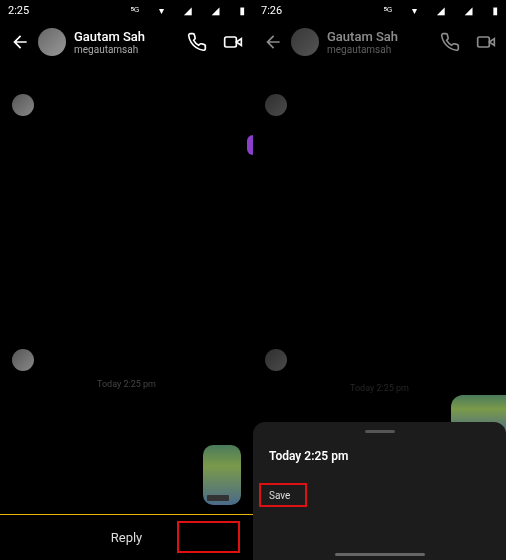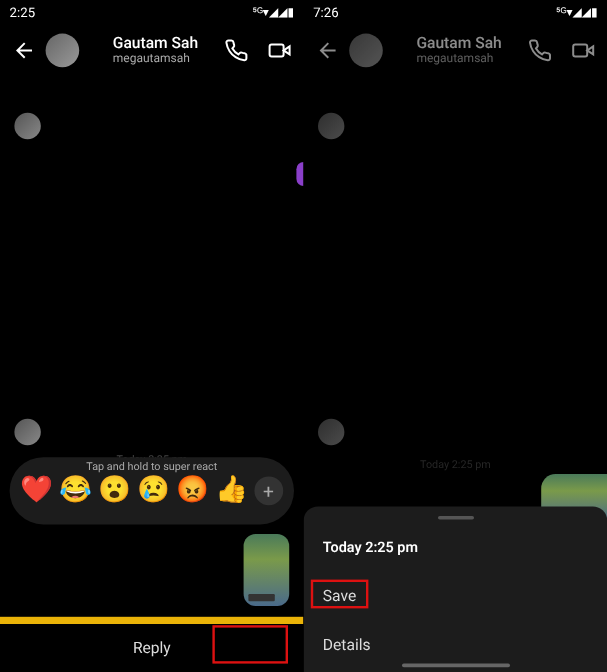--- a/index.html
+++ b/index.html
@@ -24,38 +24,38 @@
       display: flex;
       justify-content: space-between;
       align-items: center;
       padding: 0 8px;
       font-size: 11px;
       color: #fff;
       text-align: center;
     }
     .status-right {
       display: flex;
-      gap: 0;
+      gap: 20px;
       align-items: center;
       font-size: 10px;
     }
     .header {
       height: 44px;
       display: flex;
       align-items: center;
       padding: 0 10px;
       gap: 8px;
     }
     .back-arrow { width: 20px; height: 20px; display: flex; align-items: center; justify-content: center; }
     .avatar {
       width: 28px; height: 28px;
       border-radius: 50%;
       background: linear-gradient(135deg, #666, #999);
     }
-    .contact-info { flex: 1; margin-left: 20px; }
+    .contact-info { flex: 1; }
     .contact-name { font-size: 13px; font-weight: 500; color: #fff; }
     .contact-user { font-size: 10px; color: #aaa; }
     .header-icon { width: 20px; height: 20px; margin-left: 8px; display: flex; align-items: center; justify-content: center; }
     .small-avatar {
       width: 22px; height: 22px; border-radius: 50%;
       background: linear-gradient(135deg, #555, #888);
       position: absolute;
     }
     .purple-edge {
       position: absolute;
@@ -99,21 +99,21 @@
     }
     .thumb-label {
       position: absolute; bottom: 4px; left: 4px;
       width: 22px; height: 6px; background: #333; border-radius: 1px;
     }
     .bottom-bar {
       position: absolute;
       bottom: 0; left: 0; right: 0;
       height: 46px;
       display: flex;
-      border-top: 6px solid #eab308;
+      border-top: 1px solid #eab308;
     }
     .bottom-btn {
       flex: 1;
       display: flex;
       align-items: center;
       justify-content: center;
       font-size: 13px;
       color: #ddd;
       position: relative;
     }
@@ -138,21 +138,21 @@
       left: 0; right: 0; bottom: 0;
       top: 422px;
       background: #1c1c1c;
       border-radius: 12px 12px 0 0;
     }
     .sheet-handle {
       width: 30px; height: 3px; background: #555; border-radius: 2px;
       margin: 8px auto;
     }
     .sheet-time { font-size: 12px; font-weight: 600; color: #fff; padding: 8px 16px 14px; }
-    .sheet-item { font-size: 13px; color: #ddd; padding: 13px 16px; }
+    .sheet-item { font-size: 10px; color: #ddd; padding: 13px 16px; }
     .nav-handle {
       position: absolute; bottom: 4px; left: 50%; transform: translateX(-50%);
       width: 90px; height: 3px; background: #666; border-radius: 2px;
     }
   </style>
 </head>
 <body>
 
 <div class="screen">
   <div class="status-bar">
@@ -186,32 +186,20 @@
           <rect x="2" y="6" width="14" height="12" rx="2"></rect>
           <path d="M22 8l-6 4 6 4z"></path>
         </svg>
     </div>
   </div>
   <div class="small-avatar" style="left:12px;top:94px"></div>
   <div class="purple-edge"></div>
   <div class="small-avatar" style="left:12px;top:349px"></div>
   <div class="timestamp-dim" style="top:379px">Today 2:25 pm</div>
 
-  <div class="reaction-pill">
-    <div class="react-hint">Tap and hold to super react</div>
-    <div class="emoji-row">
-      <span class="emoji">❤️</span>
-      <span class="emoji">😂</span>
-      <span class="emoji">😮</span>
-      <span class="emoji">😢</span>
-      <span class="emoji">😡</span>
-      <span class="emoji">👍</span>
-      <div class="plus-circle">+</div>
-    </div>
-  </div>
 
   <div class="thumb-img">
     <div class="thumb-label"></div>
   </div>
 
   <div class="bottom-bar">
     <div class="bottom-btn">Reply</div>
   </div>
   <div class="highlight-box" style="left:177px;bottom:7px;width:63px;height:32px"></div>
 </div>
@@ -252,17 +240,16 @@
   </div>
   <div class="small-avatar" style="left:12px;top:94px;opacity:0.55"></div>
   <div class="small-avatar" style="left:12px;top:349px;opacity:0.55"></div>
   <div class="timestamp-dim" style="top:383px;opacity:0.55">Today 2:25 pm</div>
   <div class="thumb-img-big"></div>
 
   <div class="sheet">
     <div class="sheet-handle"></div>
     <div class="sheet-time">Today 2:25 pm</div>
     <div class="sheet-item">Save</div>
-    <div class="sheet-item">Details</div>
     <div class="nav-handle"></div>
   </div>
   <div class="highlight-box" style="left:6px;top:483px;width:48px;height:24px"></div>
 </div>
 
 </body></html>

